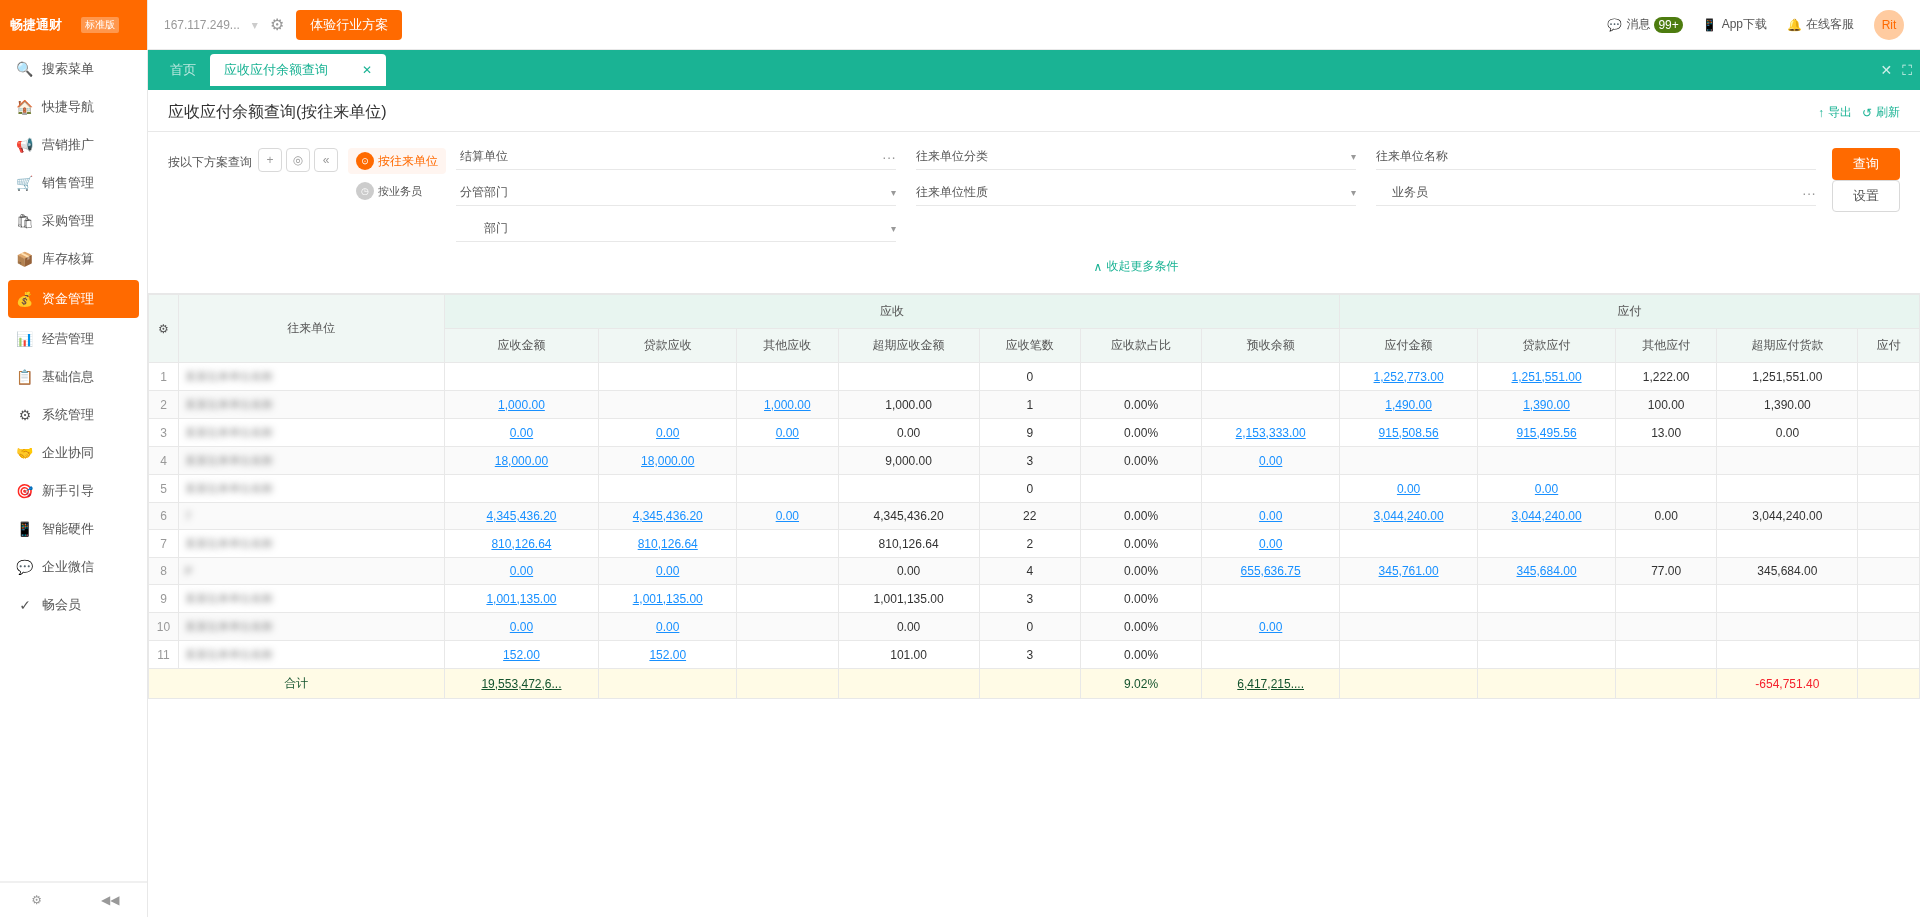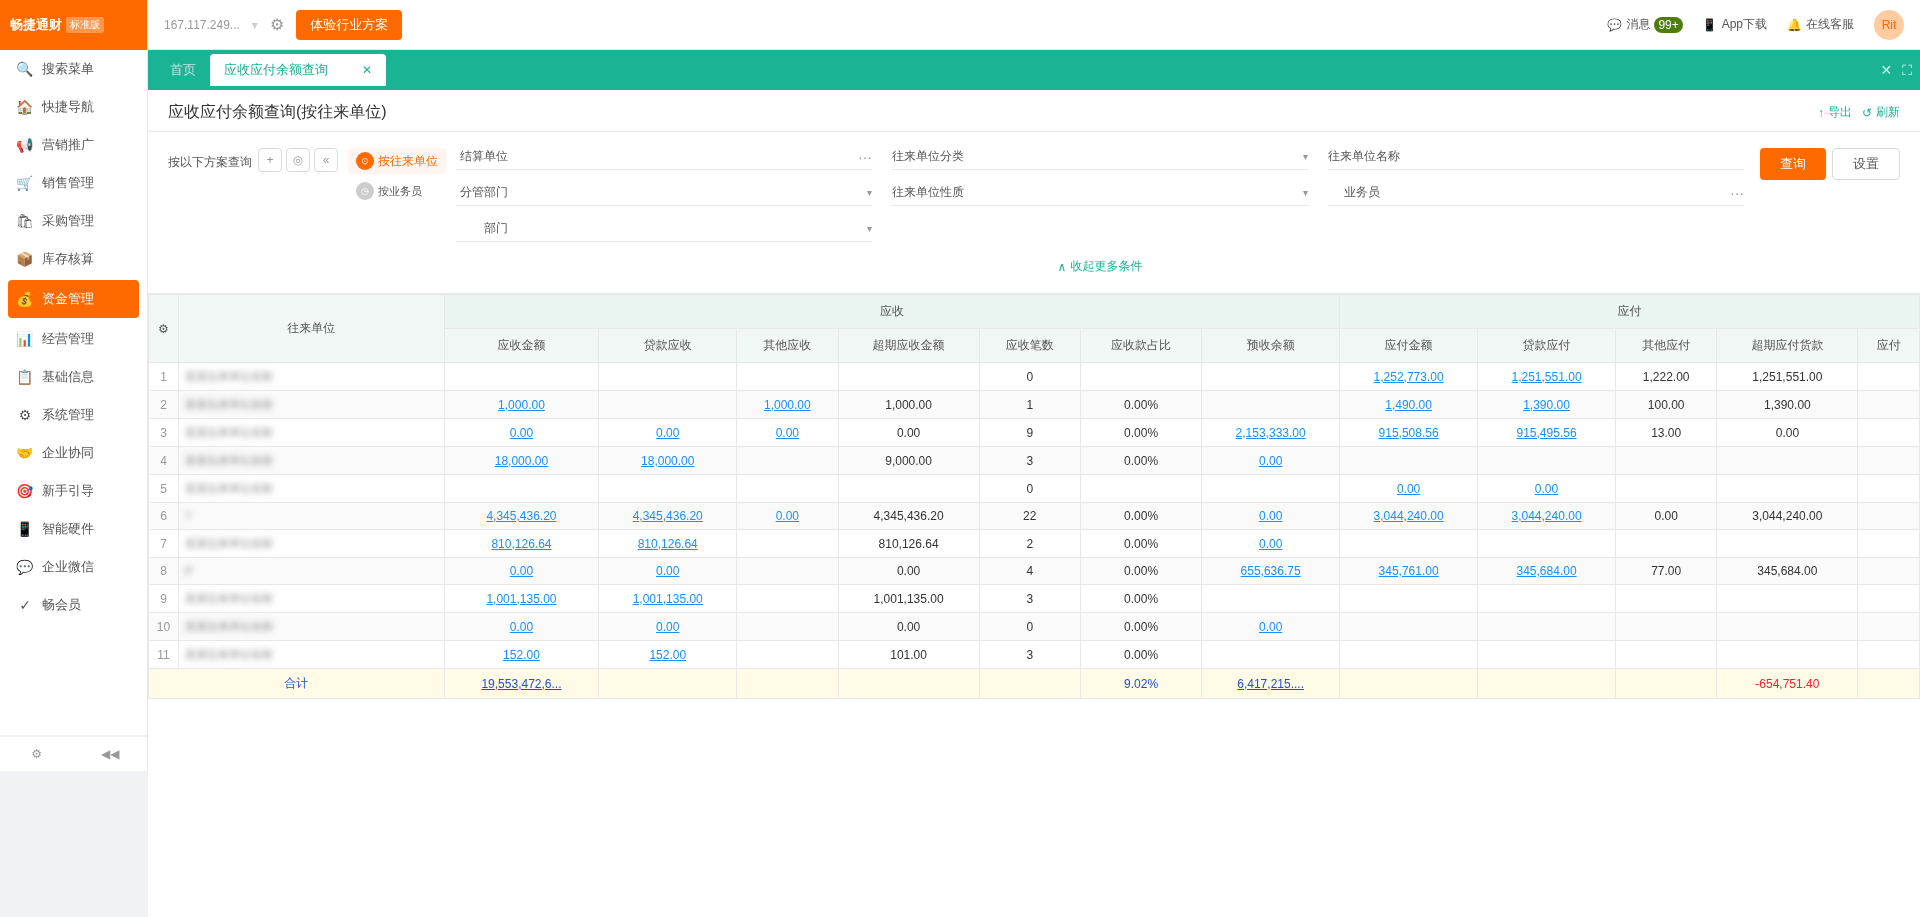--- a/index.html
+++ b/index.html
@@ -1,22 +1,22 @@
 <!DOCTYPE html>
 <html><head>
   <meta charset="utf-8">
   <style>
     * { margin: 0; padding: 0; box-sizing: border-box; }
     body { font-family: 'Microsoft YaHei', Arial, sans-serif; font-size: 12px; background: #f0f2f5; color: #333; width: 1920px; height: 917px; overflow: hidden; display: flex; }
 
     
-    .sidebar { width: 148px; background: #fff; height: 771px; display: flex; flex-direction: column; border-right: 1px solid #e8e8e8; flex-shrink: 0; }
+    .sidebar { width: 148px; background: #fff; height: 917px; display: flex; flex-direction: column; border-right: 1px solid #e8e8e8; flex-shrink: 0; }
     .sidebar-logo { height: 50px; background: #ff6a00; display: flex; align-items: center; padding: 0 10px; }
     .sidebar-logo-text { color: #fff; font-size: 13px; font-weight: bold; }
-    .sidebar-tag { font-size: 10px; color: #fff; background: rgba(255,255,255,0.3); padding: 1px 4px; border-radius: 2px; margin-left: 4px; }
+    .sidebar-tag { font-size: 10px; color: #fff; background: rgba(255,255,255,0.3); padding: 1px 4px; border-radius: 2px; margin-left: 19px; }
     .sidebar-item { display: flex; align-items: center; padding: 10px 16px; cursor: pointer; color: #555; gap: 8px; }
     .sidebar-item.active { background: #ff6a00; color: #fff; border-radius: 4px; margin: 2px 8px; padding: 10px 8px; }
     .sidebar-item-icon { font-size: 14px; width: 18px; text-align: center; }
     .sidebar-item-label { font-size: 13px; }
     .sidebar-bottom { margin-top: auto; border-top: 1px solid #f0f0f0; }
     .sidebar-bottom-item { display: flex; align-items: center; padding: 10px 16px; cursor: pointer; color: #999; gap: 8px; }
 
     
     .main { flex: 1; display: flex; flex-direction: column; height: 917px; overflow: hidden; }
 
@@ -71,21 +71,21 @@
     thead tr { background: #f0f7f4; }
     th { padding: 8px 6px; text-align: center; border: 1px solid #e8e8e8; color: #555; font-weight: 500; white-space: nowrap; }
     td { padding: 6px 6px; text-align: center; border: 1px solid #e8e8e8; color: #333; white-space: nowrap; }
     tr:nth-child(even) td { background: #fafafa; }
     .td-link { color: #1890ff; text-decoration: underline; cursor: pointer; }
     .col-group-header { background: #e8f5f0; }
     .settings-col { width: 30px; }
     .row-num { color: #999; }
 
     
-    .summary-row td { background: #fffbe6; font-weight: 500; color: #1d4ed8; }
+    .summary-row td { background: #fffbe6; font-weight: 500; color: #14532d; }
 
     
     ::-webkit-scrollbar { width: 6px; height: 6px; }
     ::-webkit-scrollbar-track { background: #f1f1f1; }
     ::-webkit-scrollbar-thumb { background: #ccc; border-radius: 3px; }
 
     .filter-main { display: flex; align-items: flex-start; position: relative; }
     .filter-form { flex: 1; display: flex; flex-direction: column; gap: 10px; }
     .filter-form-row { display: grid; grid-template-columns: 1fr 1fr 1fr; gap: 0 20px; align-items: center; }
     .field-group { display: flex; align-items: center; gap: 4px; border-bottom: 1px solid #e8e8e8; padding: 4px 0; min-width: 0; }
@@ -303,21 +303,21 @@
             <div></div>
             <div></div>
           </div>
 
           <div class="collapse-bar">
             <span>∧</span>
             <span>收起更多条件</span>
           </div>
         </div>
 
-        <div style="display:flex; gap:6px; margin-left:16px; padding-top:4px;justify-content:space-between;">
+        <div style="display:flex; flex-direction:column; margin-left:16px; padding-top:4px;justify-content:space-between;">
           <button class="query-btn">查询</button>
           <button class="setting-btn">设置</button>
         </div>
       </div>
     </div>
 
     <div class="table-area">
       <div class="table-container">
         <table>
           <thead>

